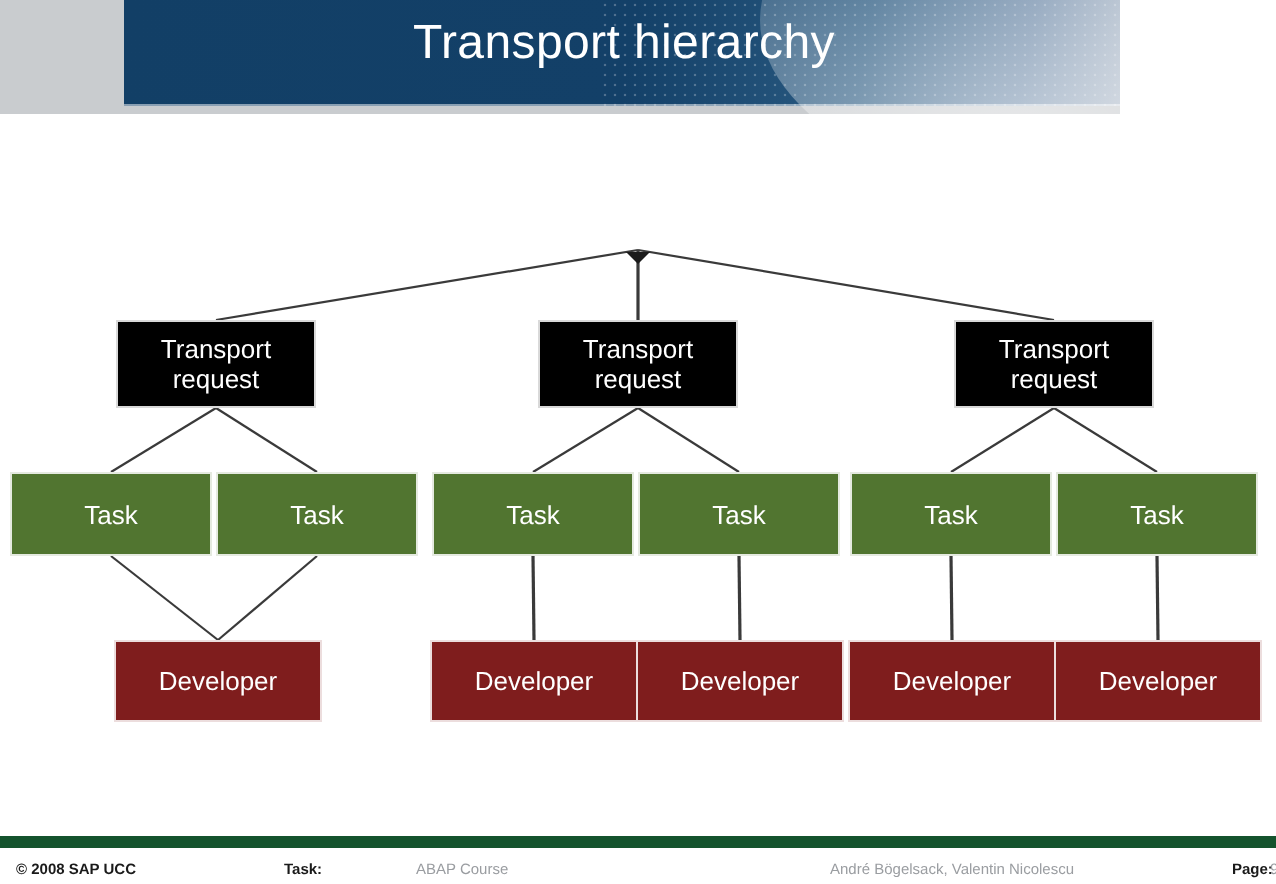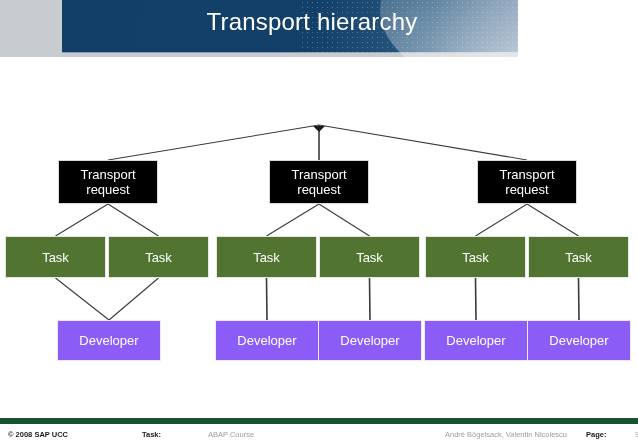--- a/index.html
+++ b/index.html
@@ -12,21 +12,21 @@
     height: 442px;
     overflow: hidden;
     font-family: "Liberation Sans", sans-serif;
     position: relative;
   }
 
   
   #slide-header {
     position: absolute;
     left: 0; top: 0;
-    width: 518px; height: 57px;
+    width: 560px; height: 57px;
     background: #c9cccf;
     overflow: hidden;
   }
   #header-band {
     position: absolute;
     left: 62px; top: 0;
     width: 576px; height: 53px;
     background: linear-gradient(100deg,
         #123f66 0%,
         #134068 44%,
@@ -137,21 +137,21 @@
     text-align: center;
     color: #ffffff;
     font-size: 13px;
     line-height: 15px;
     font-family: "Liberation Sans", sans-serif;
     border: 1px solid rgba(255,255,255,0.85);
   }
   .node-project  { background: #4b6f85; }
   .node-request  { background: #000000; }
   .node-task     { background: #517530; }
-  .node-dev      { background: #8b5cf6; }
+  .node-dev      { background: #7f1d1d; }
 
   #source-note {
     position: absolute;
     right: 8px; top: 290px;
     font-size: 9.5px;
     color: #1a1a1a;
     font-family: "Liberation Sans", sans-serif;
   }
 
   
@@ -168,22 +168,22 @@
     font-size: 7.5px;
     font-family: "Liberation Sans", sans-serif;
     white-space: nowrap;
   }
   .f-strong { color: #1a1a1a; font-weight: 700; }
   .f-light  { color: #9a9da1; font-weight: 400; margin-left: 42px; }
   #footer-copyright { left: 8px; }
   #footer-title-label { left: 142px; }
   #footer-title-value { left: 166px; }
   #footer-author-label { left: 370px; margin-top: 22px; }
-  #footer-author-value { left: 403px; }
-  #footer-page-label { left: 542px; padding-left: 44px; }
+  #footer-author-value { left: 373px; }
+  #footer-page-label { left: 572px; padding-left: 44px; }
   #footer-page-value { left: 593px; }
 </style>
 </head>
 <body>
 
 <div id="slide-header">
   <div id="header-band"></div>
   <div id="header-dots"></div>
   <div id="header-sheen"></div>
   <div id="header-underline"></div>

